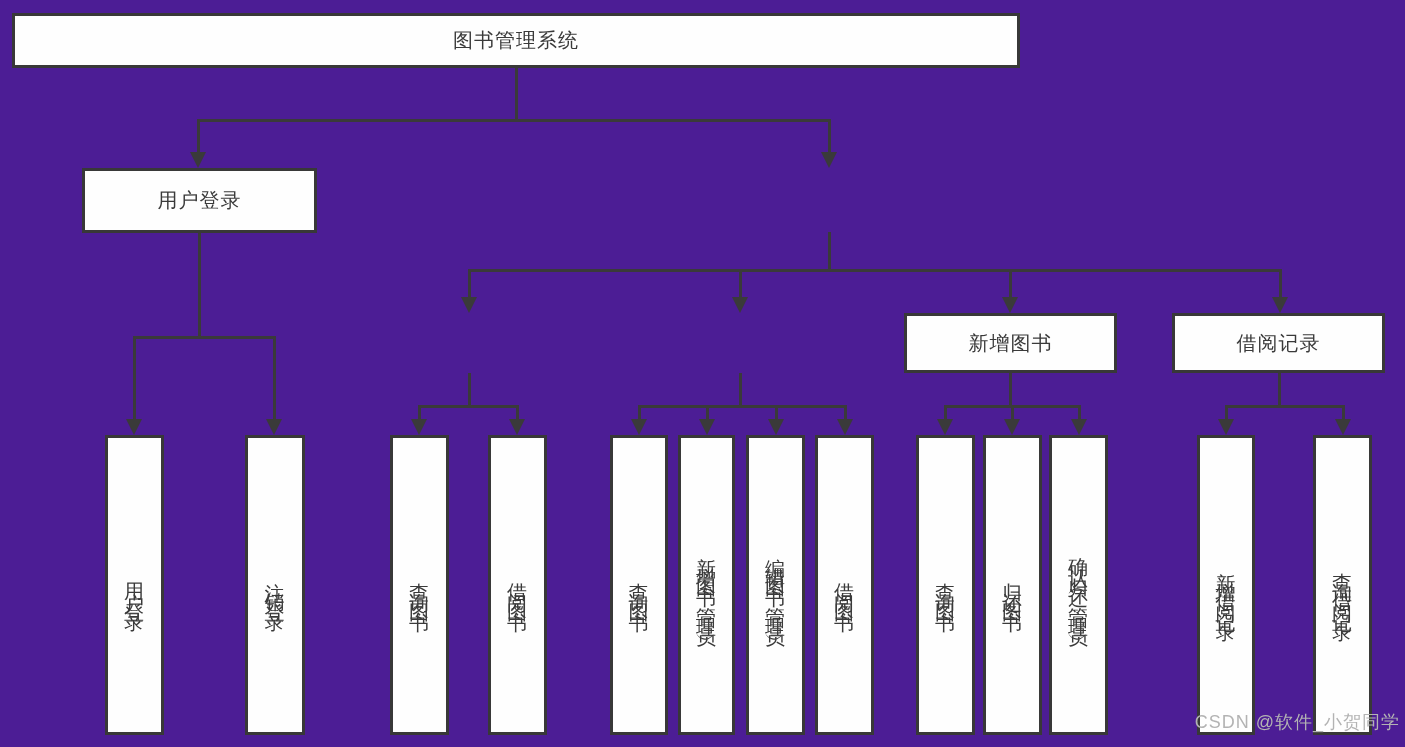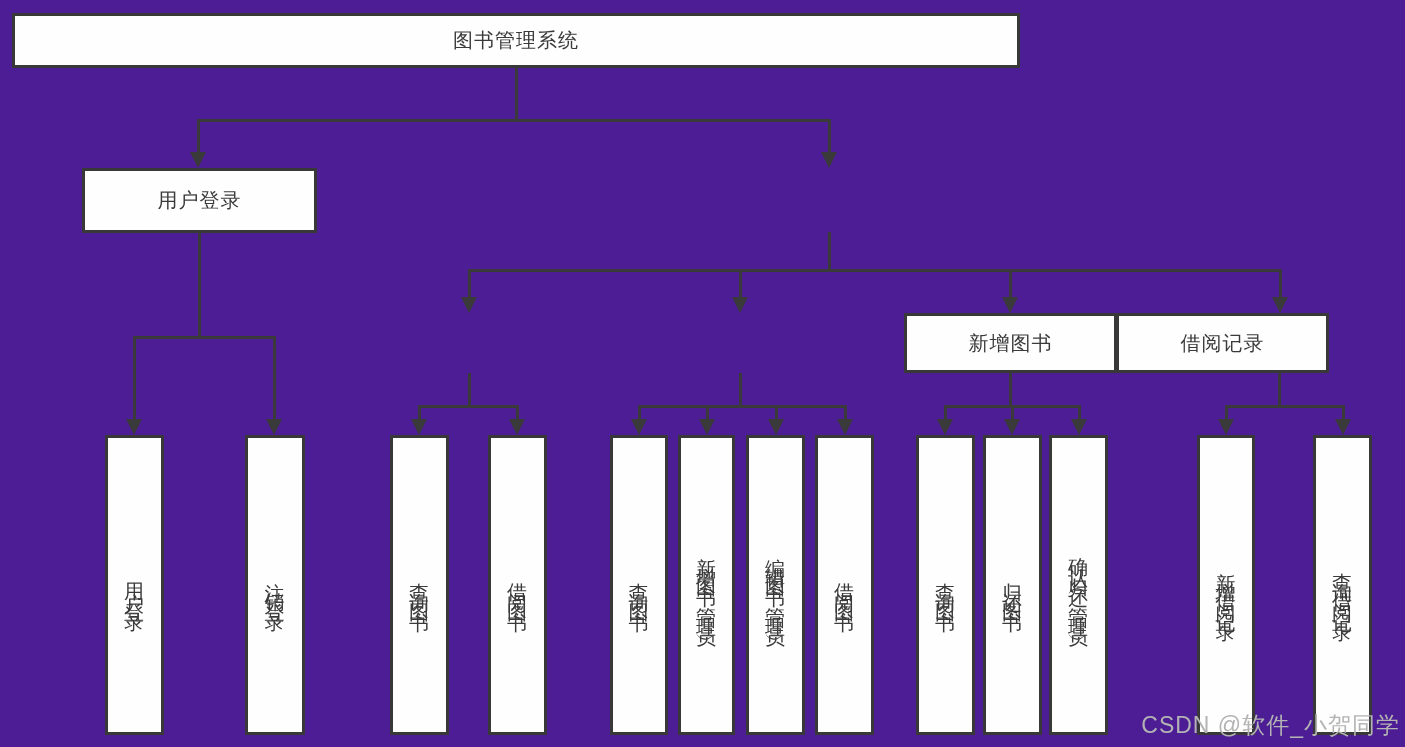--- a/index.html
+++ b/index.html
@@ -37,38 +37,38 @@
   .hl{position:absolute;height:3px;background:#3a3a3a;}
   .ar{
     position:absolute;width:0;height:0;
     border-left:8px solid transparent;
     border-right:8px solid transparent;
     border-top:16px solid #3a3a3a;
   }
   .watermark{
     position:absolute;
     top:710px;right:5px;
-    font-size:23px;
+    font-size:18px;
     color:#b3b3b3;
     letter-spacing:1px;
     z-index:5;
     white-space:nowrap;
   }
 </style>
 </head>
 <body>
 
 <div class="canvas">
 
   <div class="box" style="left:12px;top:13px;width:1008px;height:55px;">图书管理系统</div>
 
   <div class="box" style="left:82px;top:168px;width:235px;height:65px;">用户登录</div>
 
   <div class="box" style="left:904px;top:313px;width:213px;height:60px;">新增图书</div>
-  <div class="box" style="left:1116px;top:313px;width:213px;height:60px;">借阅记录</div>
+  <div class="box" style="left:1172px;top:313px;width:213px;height:60px;">借阅记录</div>
 
   <div class="box vbox" style="left:105px;top:435px;width:59px;height:300px;">用户登录</div>
   <div class="box vbox" style="left:245px;top:435px;width:60px;height:300px;">注销登录</div>
 
   <div class="box vbox" style="left:390px;top:435px;width:59px;height:300px;">查询图书</div>
   <div class="box vbox" style="left:488px;top:435px;width:59px;height:300px;">借阅图书</div>
 
   <div class="box vbox" style="left:610px;top:435px;width:58px;height:300px;">查询图书</div>
   <div class="box vbox" style="left:678px;top:435px;width:57px;height:300px;">新增图书（管理员）</div>
   <div class="box vbox" style="left:746px;top:435px;width:59px;height:300px;">编辑图书（管理员）</div>

